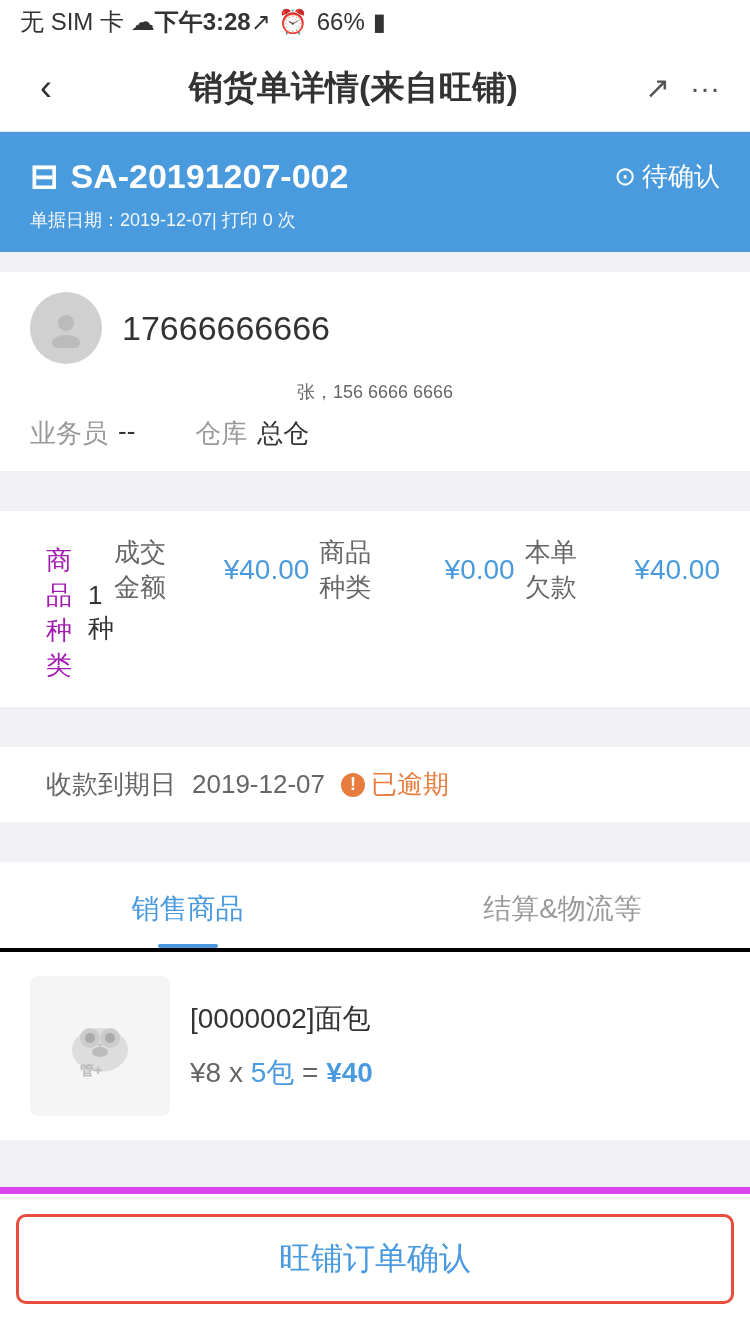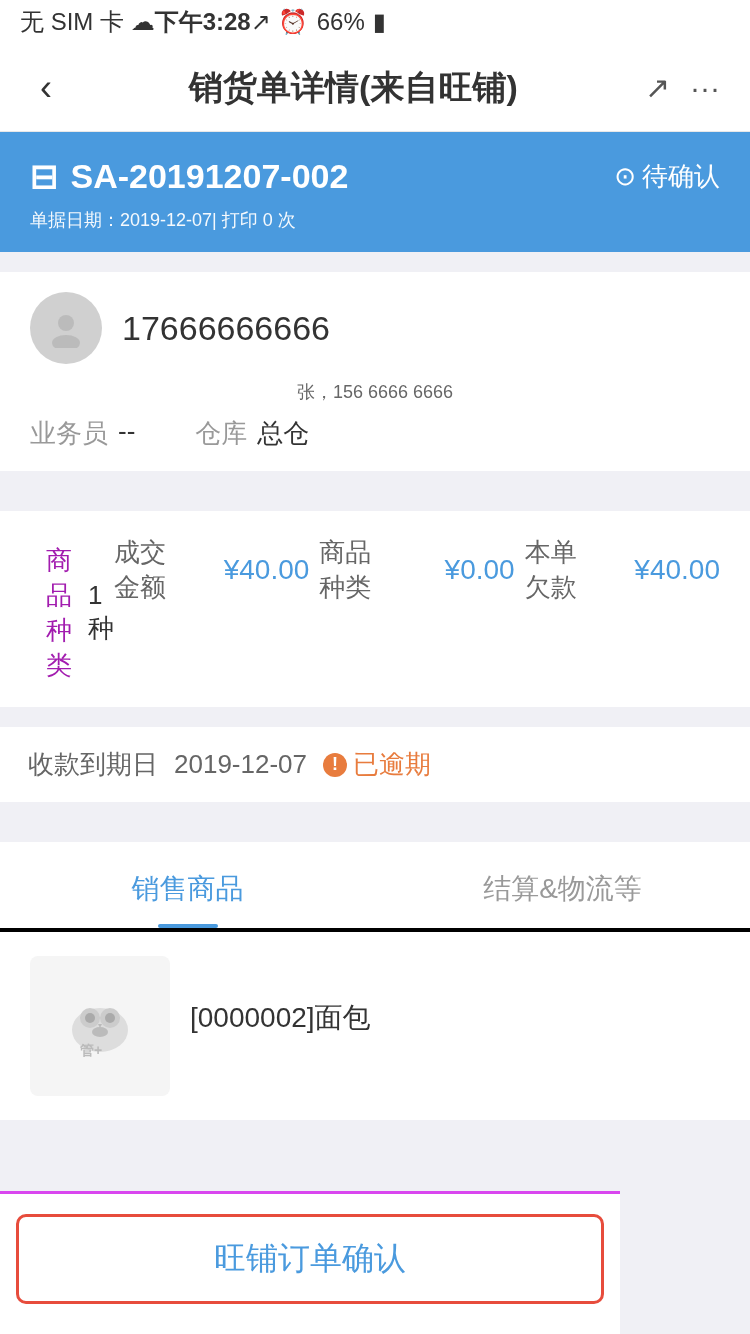--- a/index.html
+++ b/index.html
@@ -169,21 +169,22 @@
       gap: 20px;
       font-size: 26px;
     }
     .amount-label { color: #666; }
     .amount-value { color: #4a9ade; font-size: 28px; min-width: 120px; text-align: right; }
     .amount-value.debt { color: #4a9ade; }
 
     
     .due-card {
       background: #fff;
-      padding: 20px 28px;
+      padding: 20px 46px;
+      margin-top: 20px;
       font-size: 26px;
       color: #666;
       display: flex;
       align-items: center;
       gap: 16px;
     }
     .overdue-badge {
       display: flex;
       align-items: center;
       gap: 6px;
@@ -274,24 +275,24 @@
     .content-area {
       min-height: 360px;
       background: #f0f0f5;
     }
 
     
     .bottom-bar {
       position: fixed;
       bottom: 0;
       left: 0;
-      width: 620px;
+      width: 750px;
       background: #fff;
       padding: 20px 16px 30px;
-      border-top: 3px solid #d946ef;
+      border-top: 7px solid #d946ef;
     }
     .confirm-btn {
       width: 100%;
       height: 90px;
       background: #fff;
       border: 3px solid #e74c3c;
       border-radius: 10px;
       color: #4a9ade;
       font-size: 32px;
       font-weight: 500;
@@ -427,20 +428,23 @@
         <circle cx="30" cy="38" r="5" fill="#aaa"></circle>
         <circle cx="50" cy="38" r="5" fill="#aaa"></circle>
         <ellipse cx="40" cy="52" rx="8" ry="5" fill="#bbb"></ellipse>
         <polygon points="38,44 42,44 40,48" fill="#bbb"></polygon>
         <text x="20" y="75" font-size="14" fill="#bbb" font-weight="bold">管+</text>
       </svg>
     </div>
   </div>
   <div class="product-info">
     <div class="product-name">[0000002]面包</div>
+    <div class="product-price">
+      <span>¥8 x </span><span class="qty">5包</span><span> = </span><span class="total">¥40</span>
+    </div>
   </div>
 </div>
 
 <div class="content-area" style="height: 260px;"></div>
 
 <div class="bottom-bar">
   <button class="confirm-btn">旺铺订单确认</button>
 </div>
 
 </body></html>

